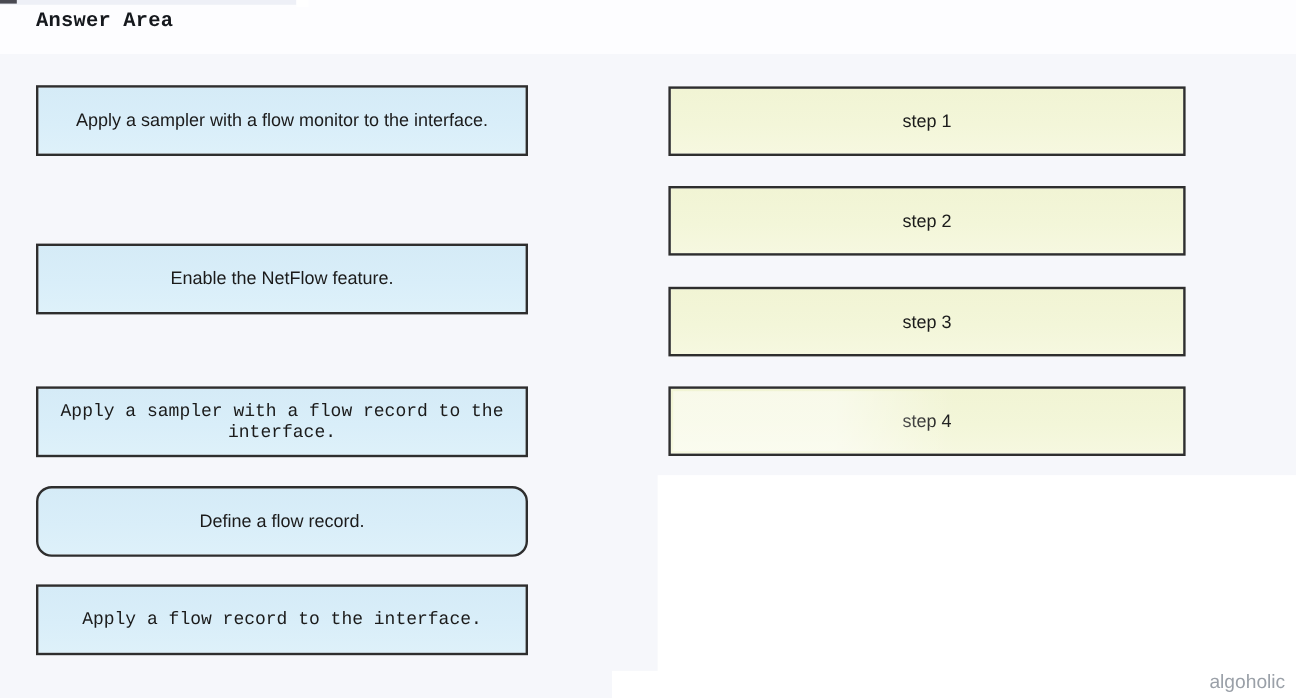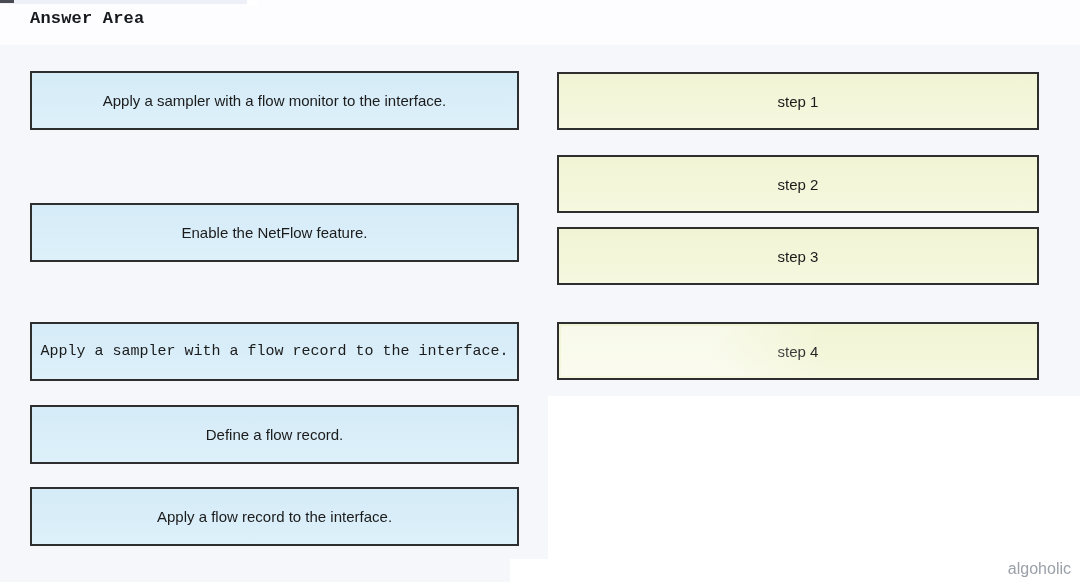--- a/index.html
+++ b/index.html
@@ -70,39 +70,39 @@
     display: flex;
     align-items: center;
     justify-content: center;
     text-align: center;
     font-size: 15px;
     color: var(--text-color, #1b1b1b);
     cursor: pointer;
   }
   .option {
     left: 30px;
-    width: 489px;
+    width: 410px;
     height: 59px;
     background: linear-gradient(180deg, #d5ebf7 0%, var(--option-bg, #d9eef9) 55%, #def1fa 100%);
   }
   .slot {
     left: 557px;
-    width: 482px;
+    width: 431px;
     height: 58px;
     background: linear-gradient(180deg, #f1f4d4 0%, var(--slot-bg, #f3f6d9) 55%, #f6f8e0 100%);
   }
   .option-1 { top: 71px; }
   .option-2 { top: 155px; margin-top: 48px; }
   .option-3 { top: 238px; }
   .option-4 { top: 322px; font-family: Liberation Mono, monospace; }
-  .option-5 { top: 405px; }
-  .option-6 { top: 487px; }
+  .option-5 { top: 405px; border-radius: 13px; }
+  .option-6 { top: 487px; font-family: Liberation Mono, monospace; }
   .slot-1 { top: 72px; }
   .slot-2 { top: 155px; }
-  .slot-3 { top: 227px; }
+  .slot-3 { top: 239px; }
   .slot-4 { top: 322px; }
   
   .slot-4::after {
     content: "";
     position: absolute;
     left: 2px; top: 2px; bottom: 2px;
     width: 55%;
     background: linear-gradient(90deg,
       rgba(255,255,255,0.50) 0%,
       rgba(255,255,255,0.50) 58%,

